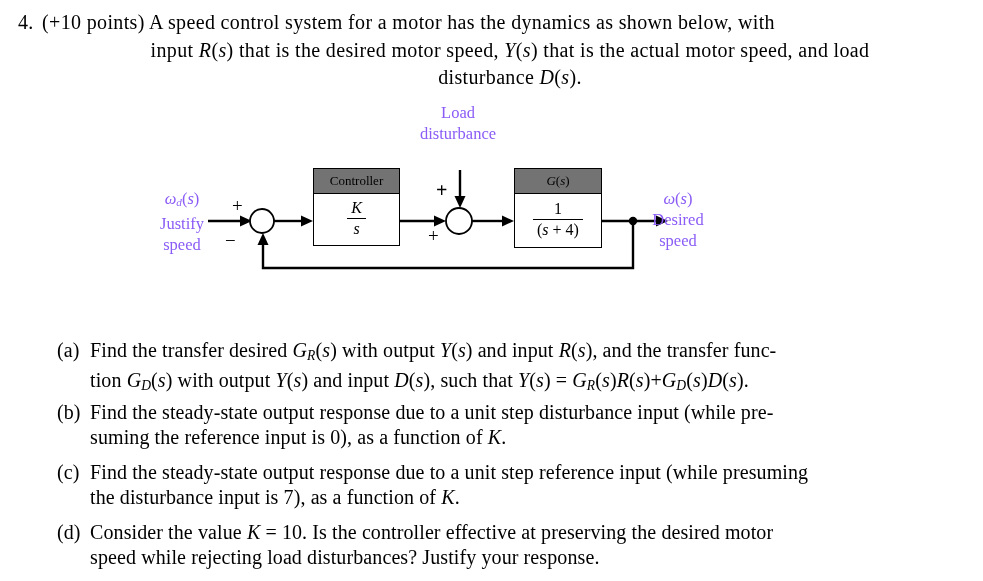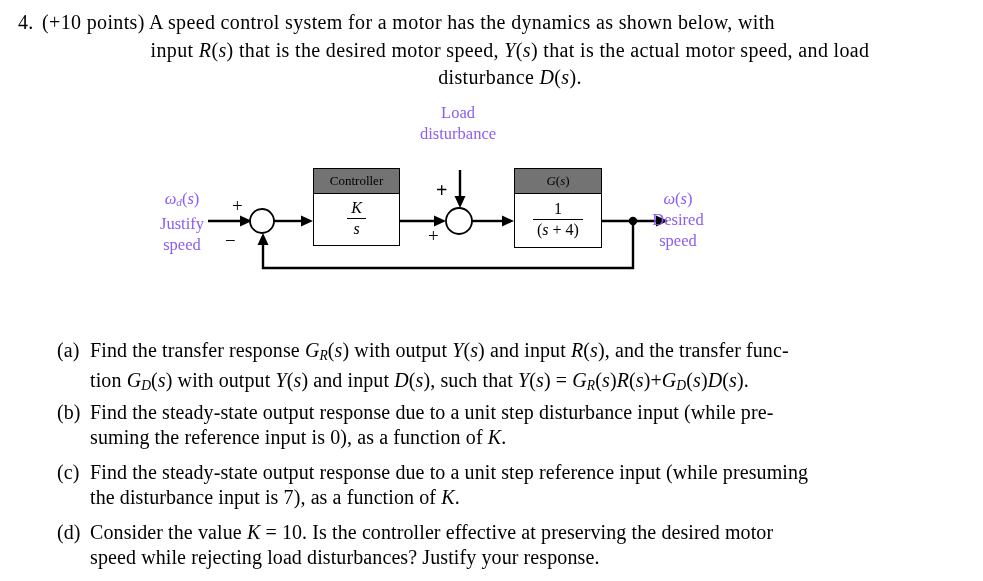--- a/index.html
+++ b/index.html
@@ -117,21 +117,21 @@
   </div>
 
   <span class="sign" style="left:232px;top:196px;">+</span>
   <span class="sign" style="left:225px;top:231px;">−</span>
   <span class="sign bold" style="left:436px;top:181px;">+</span>
   <span class="sign" style="left:428px;top:226px;">+</span>
 
   <div class="q" style="top:338px;">
     <span class="q-label">(a)</span>
     <span class="q-lines">
-      <div class="q-line"><span>Find the transfer response </span><span class="it">G</span><span class="it sb">R</span><span>(</span><span class="it">s</span><span>) with output </span><span class="it">Y</span><span>(</span><span class="it">s</span><span>) and input </span><span class="it">R</span><span>(</span><span class="it">s</span><span>), and the transfer func-</span></div>
+      <div class="q-line"><span>Find the transfer desired </span><span class="it">G</span><span class="it sb">R</span><span>(</span><span class="it">s</span><span>) with output </span><span class="it">Y</span><span>(</span><span class="it">s</span><span>) and input </span><span class="it">R</span><span>(</span><span class="it">s</span><span>), and the transfer func-</span></div>
       <div class="q-line"><span>tion </span><span class="it">G</span><span class="it sb">D</span><span>(</span><span class="it">s</span><span>) with output </span><span class="it">Y</span><span>(</span><span class="it">s</span><span>) and input </span><span class="it">D</span><span>(</span><span class="it">s</span><span>), such that </span><span class="it">Y</span><span>(</span><span class="it">s</span><span>) = </span><span class="it">G</span><span class="it sb">R</span><span>(</span><span class="it">s</span><span>)</span><span class="it">R</span><span>(</span><span class="it">s</span><span>)+</span><span class="it">G</span><span class="it sb">D</span><span>(</span><span class="it">s</span><span>)</span><span class="it">D</span><span>(</span><span class="it">s</span><span>).</span></div>
     </span>
   </div>
 
   <div class="q" style="top:400px;">
     <span class="q-label">(b)</span>
     <span class="q-lines">
       <div class="q-line"><span>Find the steady-state output response due to a unit step disturbance input (while pre-</span></div>
       <div class="q-line"><span>suming the reference input is 0), as a function of </span><span class="it">K</span><span>.</span></div>
     </span>

